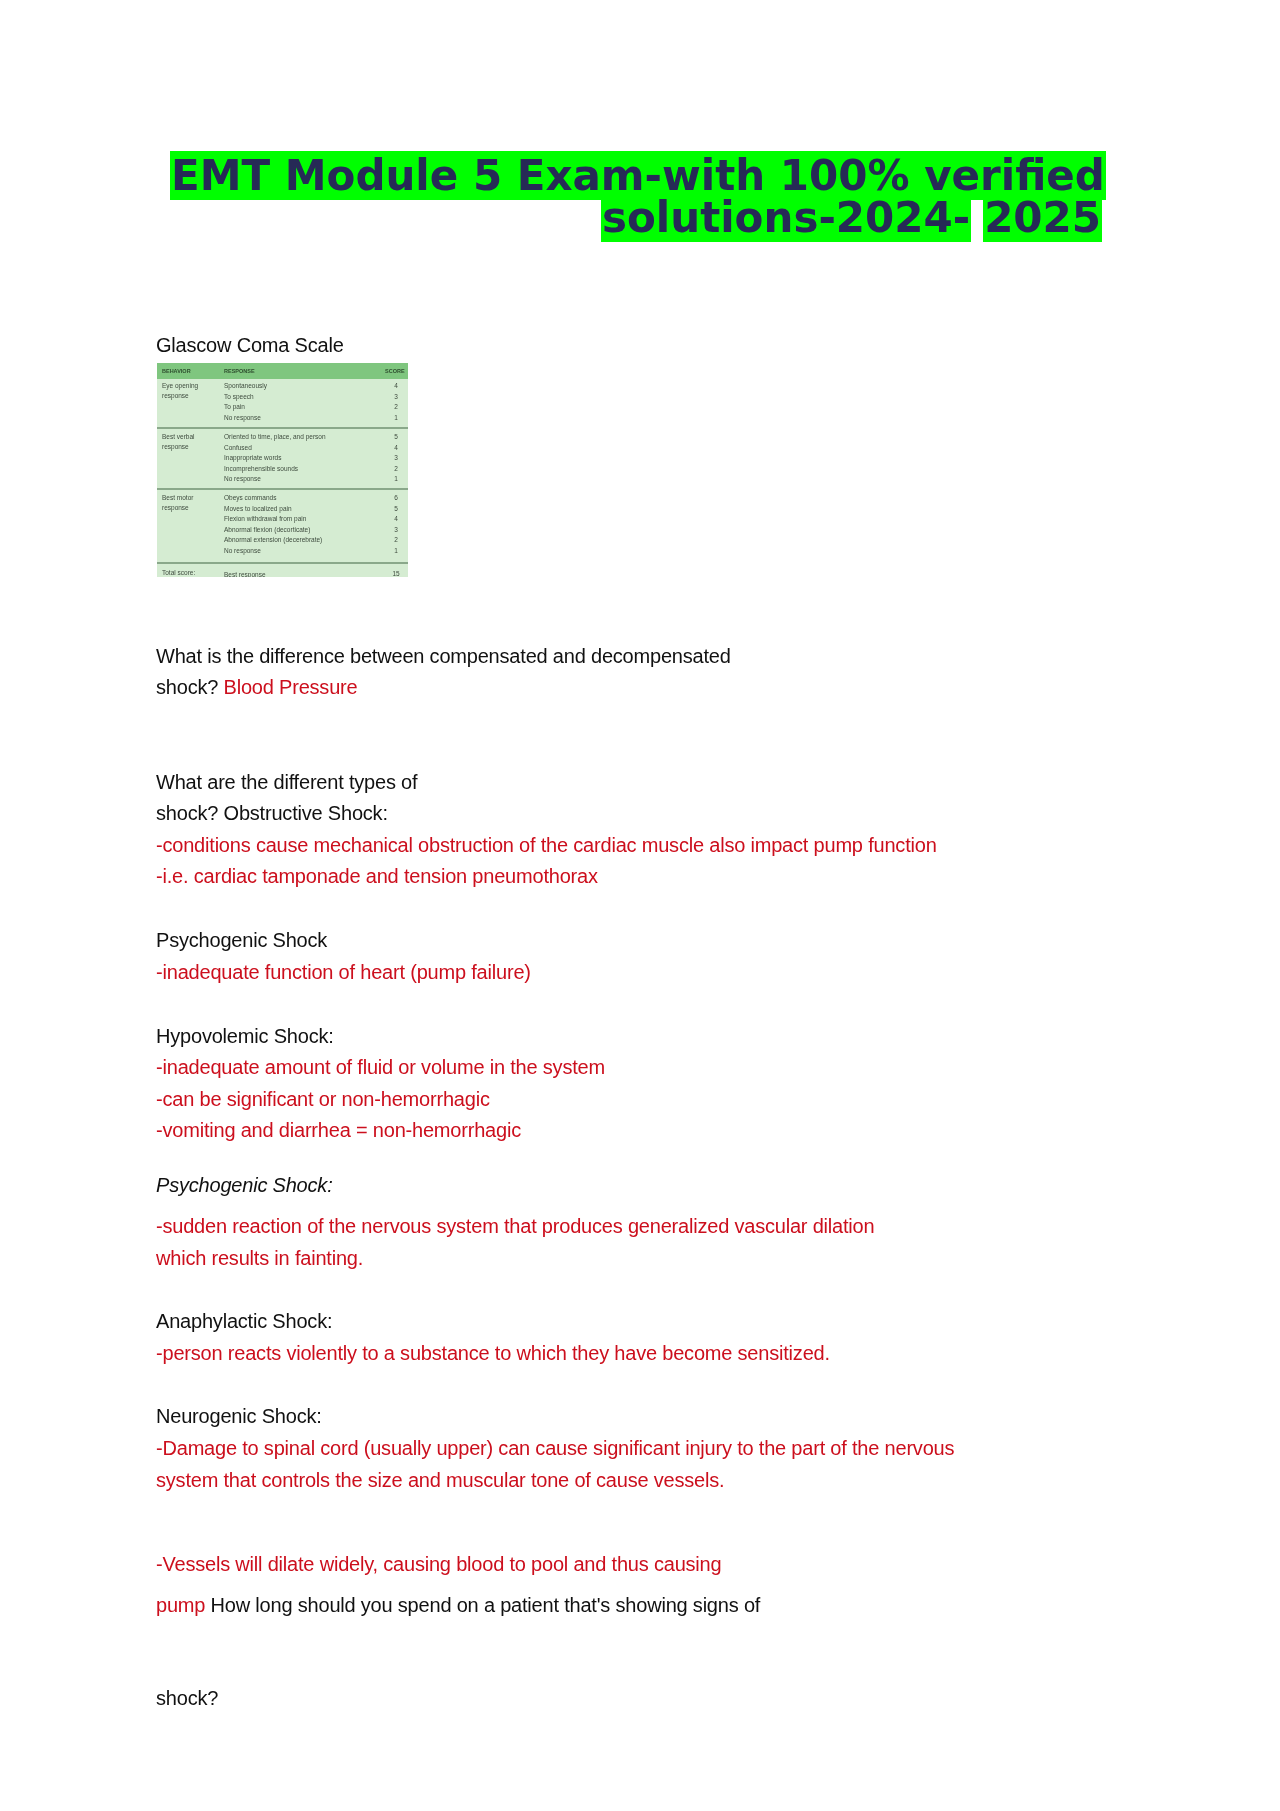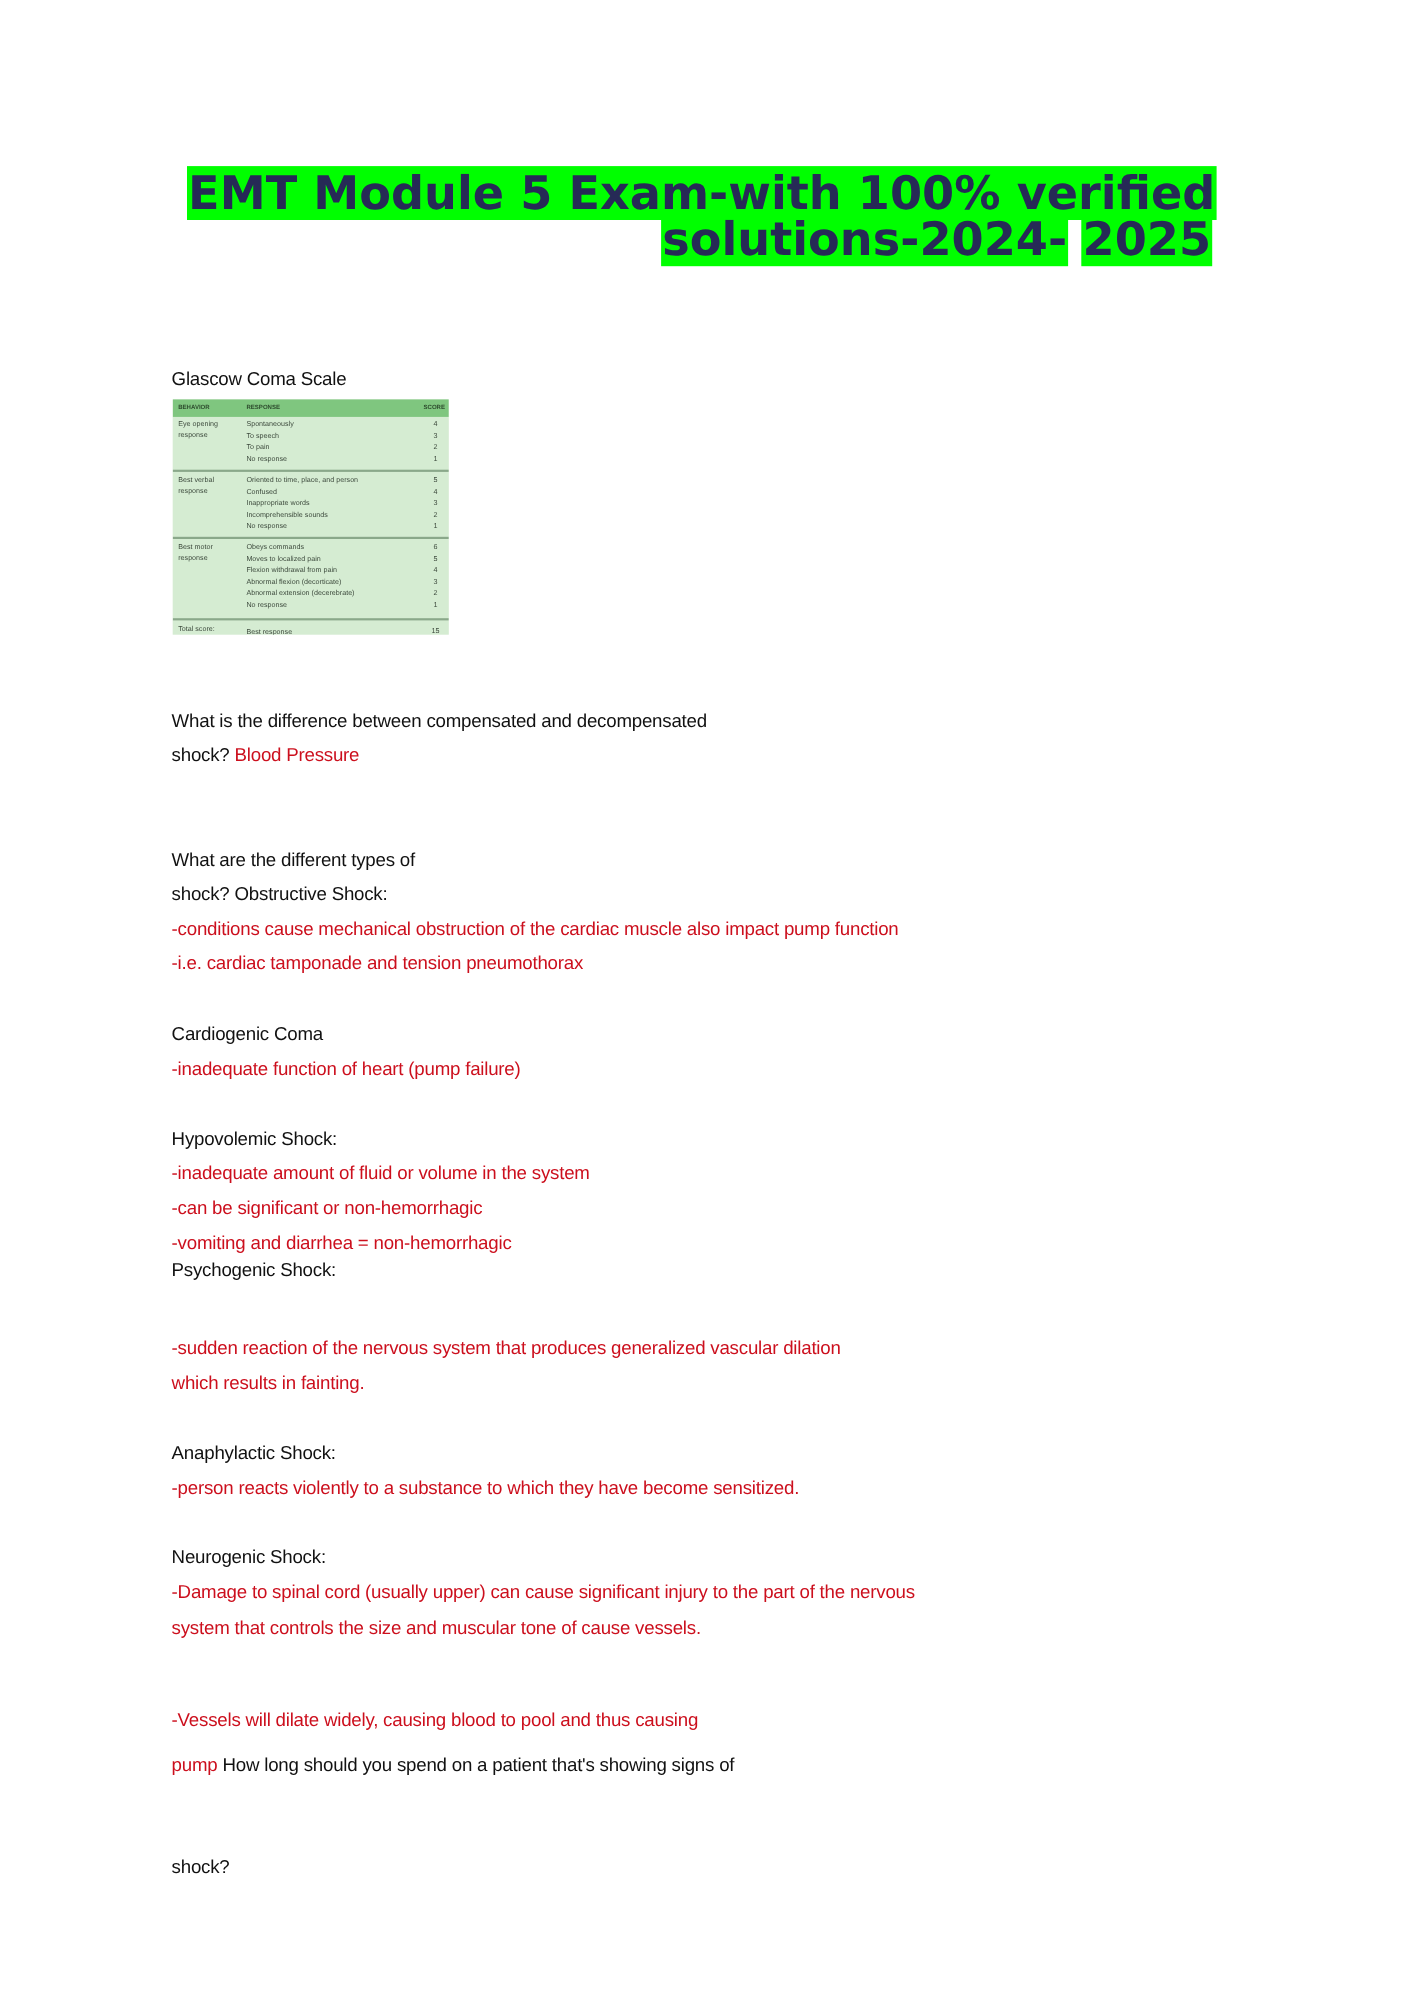--- a/index.html
+++ b/index.html
@@ -17,21 +17,21 @@
     white-space: nowrap;
   }
   .hl { background: #00ff00; padding: 0 1px; }
   .t1 { left: 170px; top: 155px; }
   .t2 { left: 601px; top: 197px; }
   .gap { display: inline-block; width: 12px; background: #ffffff; }
 
   .line {
     position: absolute;
     left: 156px;
-    font-size: 17px;
+    font-size: 20px;
     line-height: 26px;
     white-space: nowrap;
     color: #111111;
     letter-spacing: -0.2px;
   }
   .red { color: #cc0f1d; }
 
   .gcs {
     position: absolute;
     left: 157px; top: 363px;
@@ -121,29 +121,29 @@
 <div class="line" style="top:674px;">
   <span>shock?</span>
   <span class="red">Blood Pressure</span>
 </div>
 
 <div class="line" style="top:769px;">What are the different types of</div>
 <div class="line" style="top:800px;">shock? Obstructive Shock:</div>
 <div class="line red" style="top:832px;">-conditions cause mechanical obstruction of the cardiac muscle also impact pump function</div>
 <div class="line red" style="top:863px;">-i.e. cardiac tamponade and tension pneumothorax</div>
 
-<div class="line" style="top:927px;">Cardiogenic Coma</div>
+<div class="line" style="top:927px;">Psychogenic Shock</div>
 <div class="line red" style="top:959px;">-inadequate function of heart (pump failure)</div>
 
 <div class="line" style="top:1023px;">Hypovolemic Shock:</div>
 <div class="line red" style="top:1054px;">-inadequate amount of fluid or volume in the system</div>
 <div class="line red" style="top:1086px;">-can be significant or non-hemorrhagic</div>
 <div class="line red" style="top:1117px;">-vomiting and diarrhea = non-hemorrhagic</div>
 
-<div class="line" style="top:1142px;">Psychogenic Shock:</div>
+<div class="line" style="top:1172px;font-style:italic;">Psychogenic Shock:</div>
 <div class="line red" style="top:1213px;">-sudden reaction of the nervous system that produces generalized vascular dilation</div>
 <div class="line red" style="top:1245px;">which results in fainting.</div>
 
 <div class="line" style="top:1308px;">Anaphylactic Shock:</div>
 <div class="line red" style="top:1340px;">-person reacts violently to a substance to which they have become sensitized.</div>
 
 <div class="line" style="top:1403px;">Neurogenic Shock:</div>
 <div class="line red" style="top:1435px;">-Damage to spinal cord (usually upper) can cause significant injury to the part of the nervous</div>
 <div class="line red" style="top:1467px;">system that controls the size and muscular tone of cause vessels.</div>
 <div class="line red" style="top:1551px;text-align:center;">-Vessels will dilate widely, causing blood to pool and thus causing</div>

